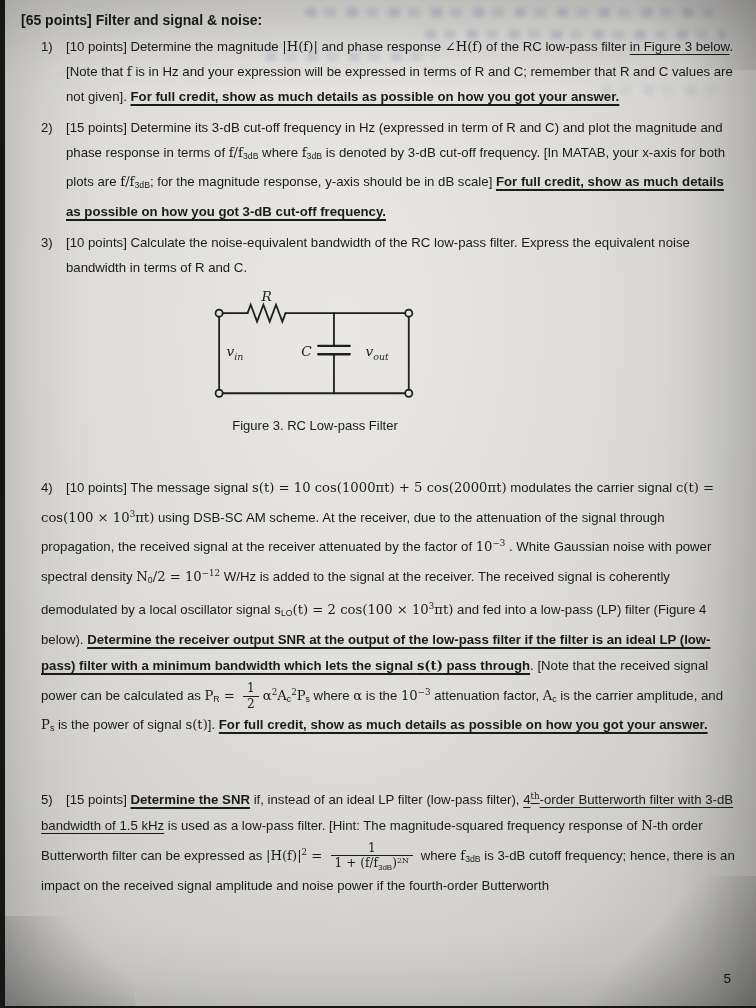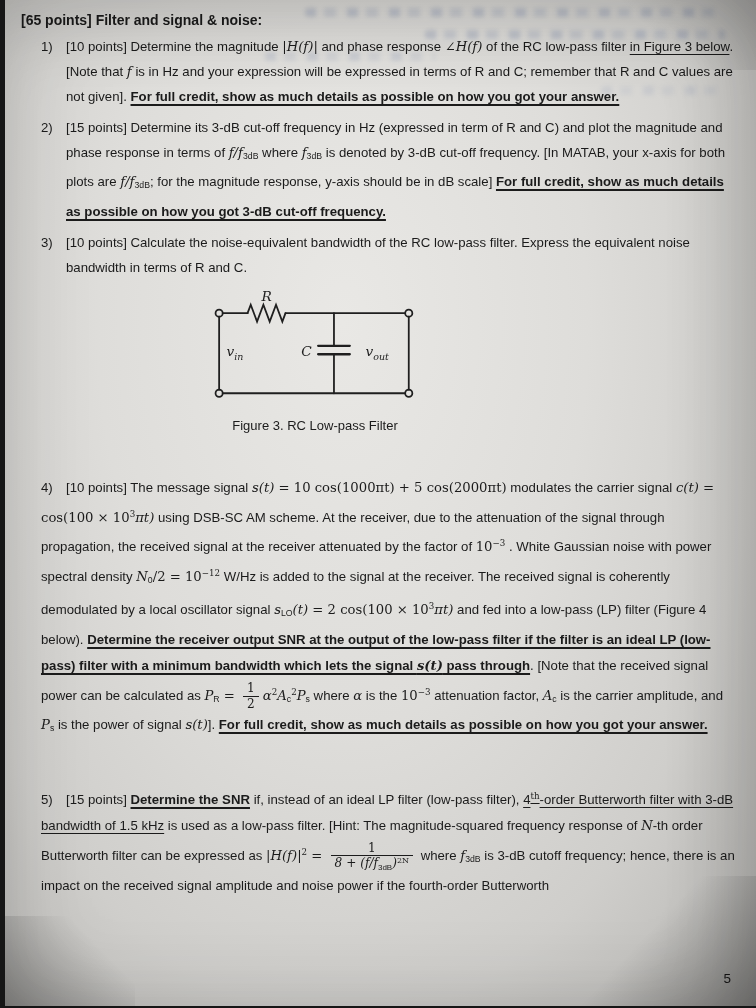--- a/index.html
+++ b/index.html
@@ -28,21 +28,21 @@
   .hang{display:flex;}
   .hang .q-num{flex:0 0 25px;}
   .hang .q-body{flex:1;padding-right:2px;}
   .block .q-num{display:inline-block;width:25px;}
   .lh25{line-height:25px;}
   .lh26{line-height:26px;margin-top:42px;}
 
   .b{font-weight:bold;}
   .u{text-decoration:underline;text-underline-offset:2.5px;text-decoration-thickness:1.2px;}
   .b.u{text-decoration-thickness:1.6px;}
-  .m{font-family:"DejaVu Serif",serif;font-style:italic;}
+  .m{font-family:"DejaVu Serif",serif;}
   .mf{font-family:"DejaVu Serif",serif;}
   .sub{font-size:.66em;vertical-align:-0.28em;font-family:Liberation Sans, sans-serif;}
   .sup{font-size:.66em;vertical-align:0.55em;font-family:"DejaVu Serif",serif;}
   .frac{display:inline-flex;flex-direction:column;align-items:center;vertical-align:middle;
     margin:0 4px;line-height:1.2;font-size:.92em;font-family:"DejaVu Serif",serif;text-align:center;}
   .frac .num,.frac .den{padding:0 4px;display:block;}
   .frac .den{border-top:1.4px solid #1b1b1b;}
 
   .figure{margin:10px 0 2px 166px;width:256px;text-align:center;}
   .fig-caption{margin-top:7px;font-size:13px;}
@@ -108,21 +108,21 @@
     <div class="q-item block lh26">
       <span class="q-num">4)</span><span class="q-body"><span>[10 points] The message signal </span><span class="m">s(t)</span><span class="mf"> = 10 cos(1000πt) + 5 cos(2000πt)</span><span> modulates the carrier signal </span><span class="m">c(t)</span><span class="mf"> = cos(100 × 10</span><span class="sup">3</span><span class="m">πt)</span><span> using DSB-SC AM scheme. At the receiver, due to the attenuation of the signal through propagation, the received signal at the receiver attenuated by the factor of </span><span class="mf">10</span><span class="sup">−3</span><span> . White Gaussian noise with power spectral density </span><span class="m">N</span><span class="sub">0</span><span class="mf">/2 = 10</span><span class="sup">−12</span><span> W/Hz is added to the signal at the receiver. The received signal is coherently demodulated by a local oscillator signal </span><span class="m">s</span><span class="sub">LO</span><span class="m">(t)</span><span class="mf"> = 2 cos(100 × 10</span><span class="sup">3</span><span class="m">πt)</span><span> and fed into a low-pass (LP) filter (Figure 4 below). </span><span class="b u">Determine the receiver output SNR at the output of the low-pass filter if the filter is an ideal LP (low-pass) filter with a minimum bandwidth which lets the signal </span><span class="m b u">s(t)</span><span class="b u"> pass through</span><span>. [Note that the received signal power can be calculated as </span><span class="m">P</span><span class="sub">R</span><span class="mf"> = </span><span class="frac">
             <span class="num"><span class="mf">1</span></span>
             <span class="den"><span class="mf">2</span></span>
           </span><span class="m">α</span><span class="sup">2</span><span class="m">A</span><span class="sub">c</span><span class="sup">2</span><span class="m">P</span><span class="sub">s</span><span> where </span><span class="m">α</span><span> is the </span><span class="mf">10</span><span class="sup">−3</span><span> attenuation factor, </span><span class="m">A</span><span class="sub">c</span><span> is the carrier amplitude, and </span><span class="m">P</span><span class="sub">s</span><span> is the power of signal </span><span class="m">s(t)</span><span>]. </span><span class="b u">For full credit, show as much details as possible on how you got your answer.</span></span>
     </div>
 
     <div class="q-item block lh26">
       <span class="q-num">5)</span><span class="q-body"><span>[15 points] </span><span class="b u">Determine the SNR</span><span> if, instead of an ideal LP filter (low-pass filter), </span><span class="u">4</span><span class="u sup">th</span><span class="u">-order Butterworth filter with 3-dB bandwidth of 1.5 kHz</span><span> is used as a low-pass filter. [Hint: The magnitude-squared frequency response of </span><span class="m">N</span><span>-th order Butterworth filter can be expressed as </span><span class="m">|H(f)|</span><span class="sup">2</span><span class="mf"> = </span><span class="frac">
             <span class="num"><span class="mf">1</span></span>
-            <span class="den"><span class="m">8 + (f/f</span><span class="sub">3dB</span><span class="m">)</span><span class="sup">2N</span></span>
+            <span class="den"><span class="m">1 + (f/f</span><span class="sub">3dB</span><span class="m">)</span><span class="sup">2N</span></span>
           </span><span> where </span><span class="m">f</span><span class="sub">3dB</span><span> is 3-dB cutoff frequency; hence, there is an impact on the received signal amplitude and noise power if the fourth-order Butterworth</span></span>
     </div>
 
     <div class="page-num">5</div>
   </div>
 
   <div class="vignette"></div>
   <div class="corner-br"></div>
   <div class="corner-bl"></div>
   <div class="corner-tr"></div>

